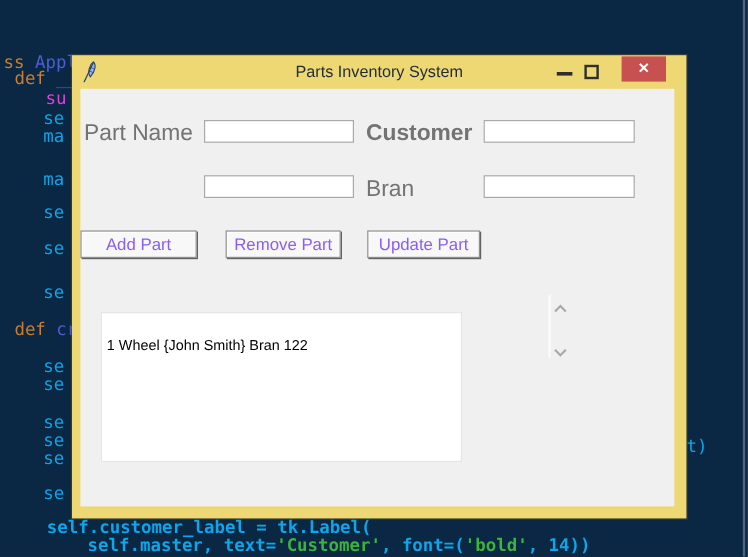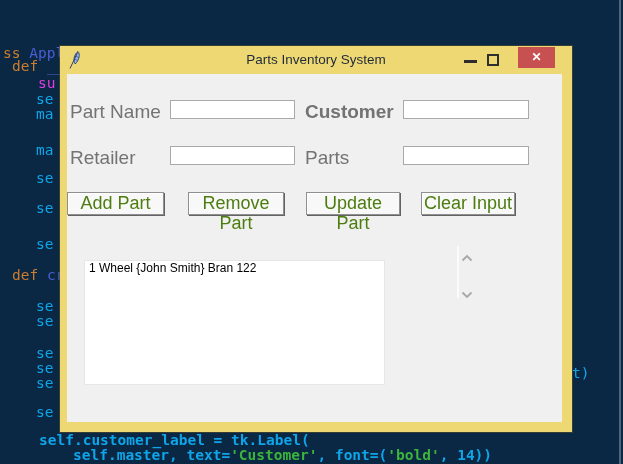--- a/index.html
+++ b/index.html
@@ -56,33 +56,33 @@
     font-family:"Liberation Sans",sans-serif;
   }
   .entry-partname{left:103px;top:26px;width:125px;}
   .entry-customer{left:336px;top:26px;width:126px;}
   .entry-retailer{left:103px;top:72px;width:125px;}
   .entry-price{left:336px;top:72px;width:126px;}
   .tk-btn{
     position:absolute;top:118px;height:23px;background:#f8f8f8;
     border:1px solid #8f8f8f;box-sizing:border-box;
     box-shadow:1px 1px 0 #636363, inset 1px 1px 0 #ffffff;
-    font-family:"Liberation Sans",sans-serif;font-size:18px;color:#4d7c0f;
+    font-family:"Liberation Sans",sans-serif;font-size:14px;color:#8b5cf6;
     text-align:center;line-height:20px;cursor:default;
   }
   .btn-add{left:0;width:97px;}
   .btn-remove{left:121px;width:96px;}
   .btn-update{left:239px;width:94px;}
   .btn-clear{left:354px;width:94px;}
   .listbox{
     position:absolute;left:17px;top:186px;width:301px;height:125px;
     background:#fff;border:1px solid #e6e6e6;box-sizing:border-box;overflow:hidden;
   }
   .list-item{
-    font-size:12px;color:#000;padding:0 0 0 4px;white-space:nowrap;
+    font-size:12px;color:#000;padding:20px 0 0 4px;white-space:nowrap;
   }
   .tk-scrollbar{
     position:absolute;left:390px;top:172px;width:22px;height:52px;
   }
   .sb-track{position:absolute;left:0;top:0;width:2px;height:52px;background:#fbfbfb;}
   .sb-up{position:absolute;left:4px;top:2px;width:12px;height:8px;}
   .sb-down{position:absolute;left:4px;top:39px;width:12px;height:8px;}
 </style>
 </head>
 <body>
@@ -129,29 +129,27 @@
       <span class="btn-close">✕</span>
     </div>
 
     <div class="content">
 
       <span class="form-label lbl-partname">Part Name</span>
       <input class="entry entry-partname" value="" style="">
       <span class="form-label lbl-customer">Customer</span>
       <input class="entry entry-customer" value="" style="">
 
-      <span class="form-label lbl-retailer">Retailer</span>
       <input class="entry entry-retailer" value="" style="">
-      <span class="form-label lbl-price">Parts</span>
+      <span class="form-label lbl-price">Bran</span>
       <input class="entry entry-price" value="" style="">
 
       <div class="tk-btn btn-add">Add Part</div>
       <div class="tk-btn btn-update">Update Part</div>
       <div class="tk-btn btn-remove">Remove Part</div>
-      <div class="tk-btn btn-clear">Clear Input</div>
 
       <div class="listbox">
         <div class="list-item">1 Wheel {John Smith} Bran 122</div>
       </div>
 
       <div class="tk-scrollbar">
         <div class="sb-track"></div>
         <span class="sb-up">
           <svg width="12" height="8" viewBox="0 0 12 8">
             <polyline points="1.5,6.5 6,2 10.5,6.5" fill="none" stroke="#a8a8a8" stroke-width="1.8"></polyline>

